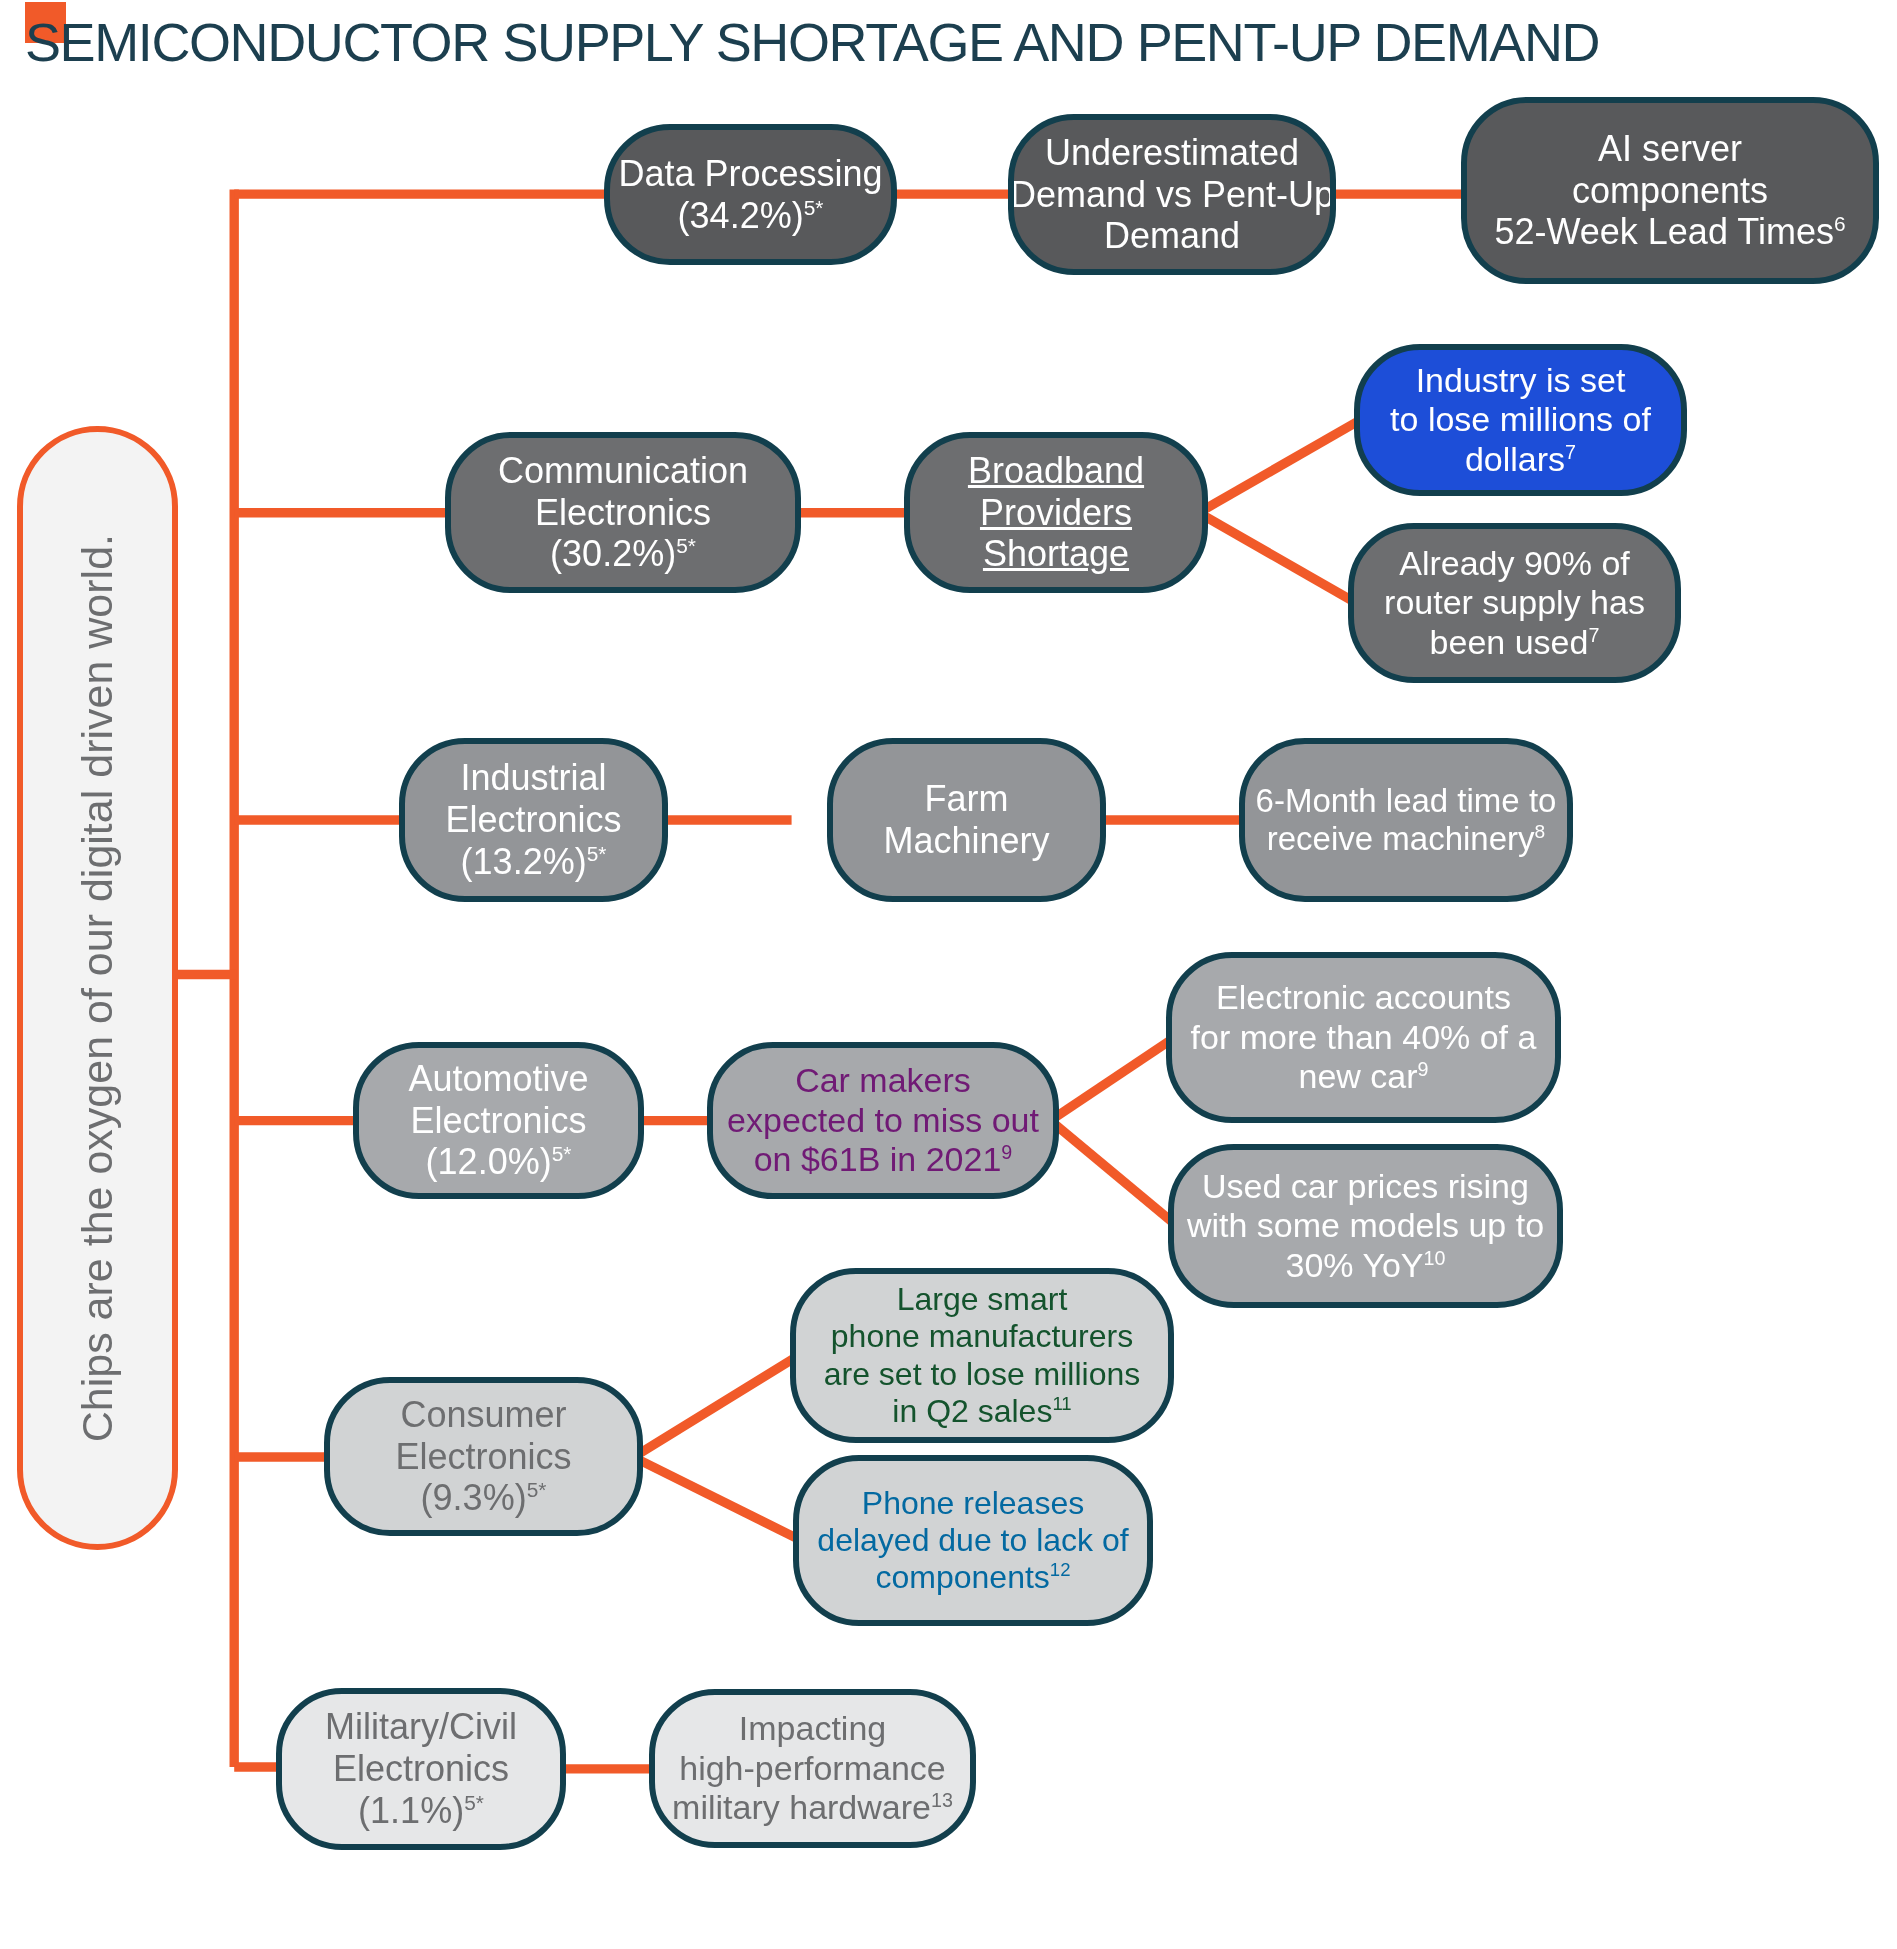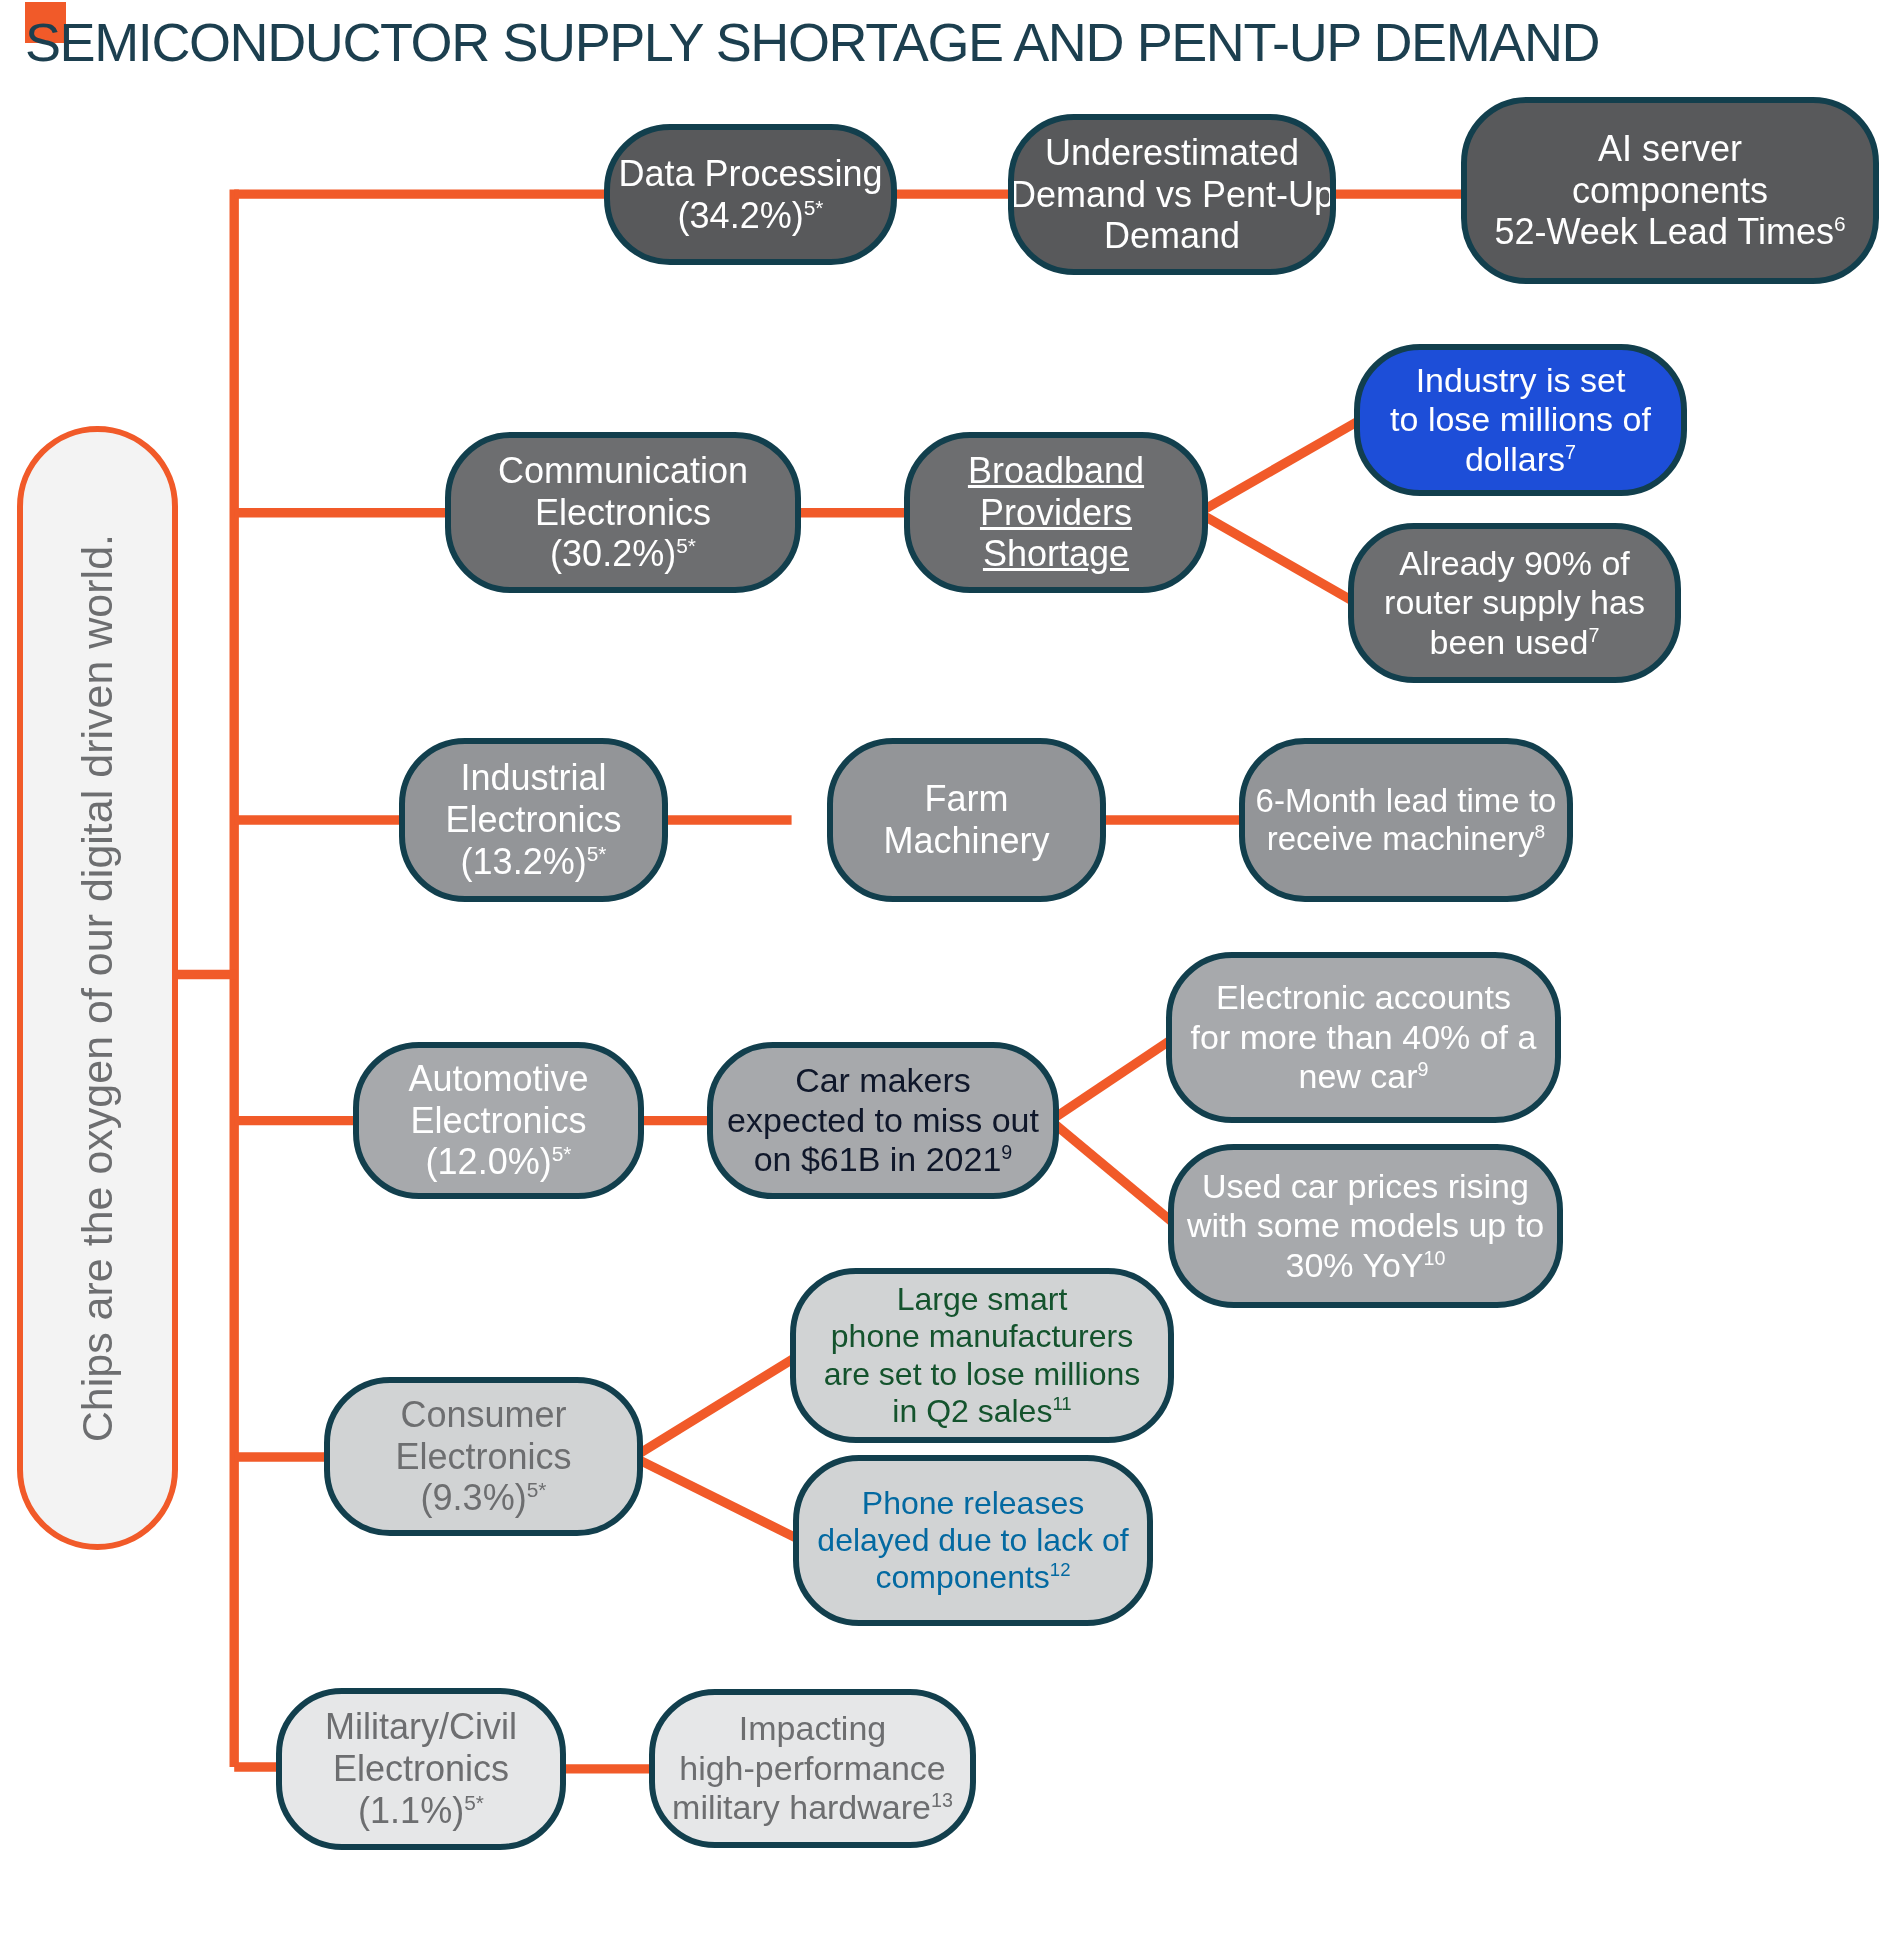--- a/index.html
+++ b/index.html
@@ -134,21 +134,21 @@
       </div>
       <div class="pill" style="left: 1239px; top: 738px; width: 334px; height: 164px; background: rgb(147, 149, 152); color: rgb(255, 255, 255); font-size: 33px;">
         <div class="pill-line">6-Month lead time to</div>
         <div class="pill-line">receive machinery<sup>8</sup></div>
       </div>
       <div class="pill" style="left: 353px; top: 1042px; width: 291px; height: 157px; background: rgb(167, 169, 172); color: rgb(255, 255, 255); font-size: 36px;">
         <div class="pill-line">Automotive</div>
         <div class="pill-line">Electronics</div>
         <div class="pill-line">(12.0%)<sup>5*</sup></div>
       </div>
-      <div class="pill" style="left: 707px; top: 1042px; width: 352px; height: 157px; background: rgb(167, 169, 172); color: #0f172a; font-size: 34px;">
+      <div class="pill" style="left: 707px; top: 1042px; width: 352px; height: 157px; background: rgb(167, 169, 172); color: #701a75; font-size: 34px;">
         <div class="pill-line">Car makers</div>
         <div class="pill-line">expected to miss out</div>
         <div class="pill-line">on $61B in 2021<sup>9</sup></div>
       </div>
       <div class="pill" style="left: 1166px; top: 952px; width: 395px; height: 171px; background: rgb(167, 169, 172); color: rgb(255, 255, 255); font-size: 34px;">
         <div class="pill-line">Electronic accounts</div>
         <div class="pill-line">for more than 40% of a</div>
         <div class="pill-line">new car<sup>9</sup></div>
       </div>
       <div class="pill" style="left: 1168px; top: 1144px; width: 395px; height: 164px; background: rgb(167, 169, 172); color: rgb(255, 255, 255); font-size: 34px;">

